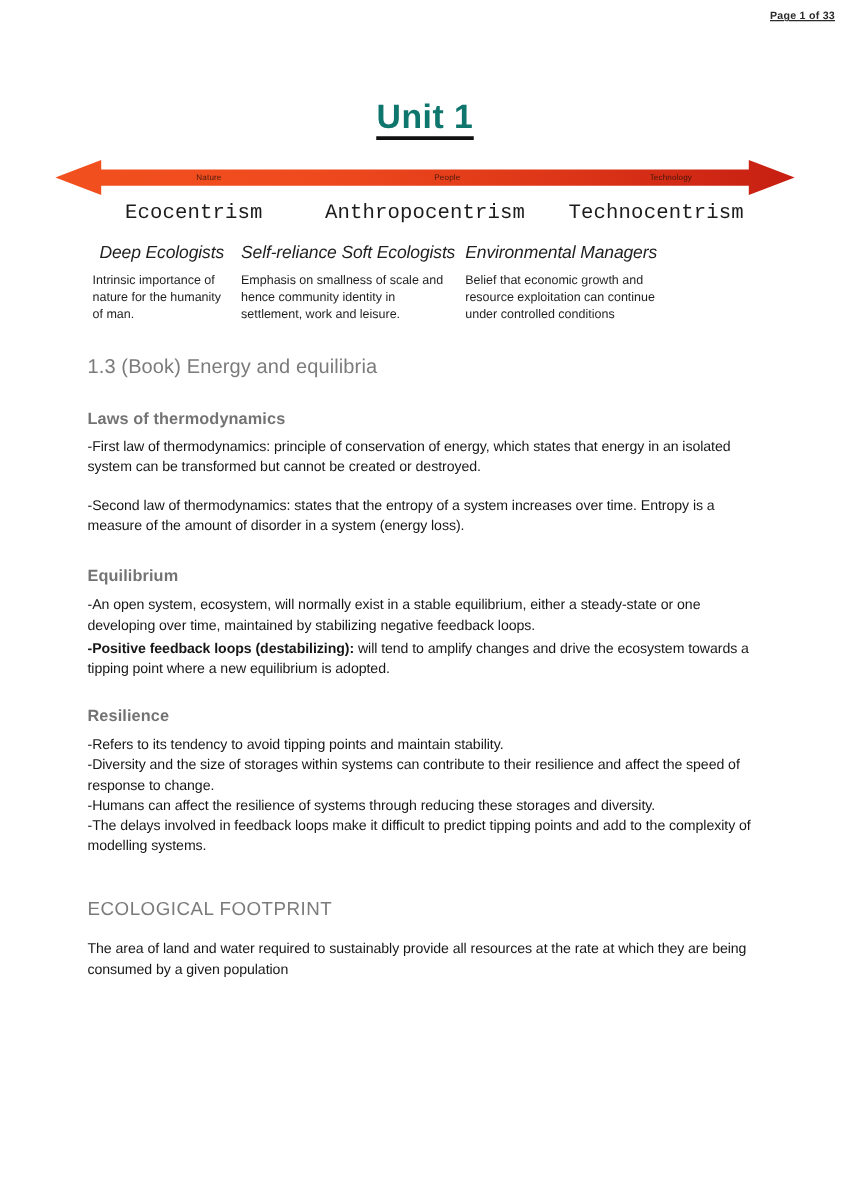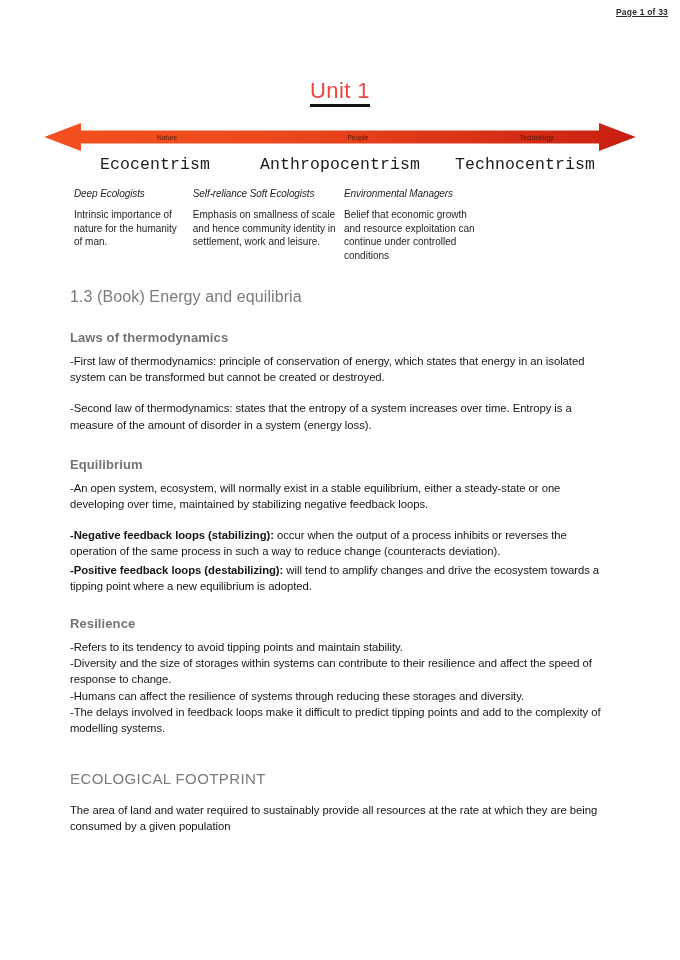--- a/index.html
+++ b/index.html
@@ -33,23 +33,23 @@
     font-size: 8.5px;
     font-weight: bold;
     color: #2b2b2b;
     text-decoration: underline;
     letter-spacing: 0.2px;
   }
 
   
   .doc-title {
     text-align: center;
-    font-size: 22px;
-    font-weight: normal;
-    color: #ef4444;
+    font-size: 27px;
+    font-weight: bold;
+    color: #0f766e;
     margin: 0;
     padding-top: 78px;
     letter-spacing: 0.4px;
   }
   .doc-title span {
     border-bottom: 3px solid #111;
     padding-bottom: 1px;
   }
 
   
@@ -113,24 +113,24 @@
   .school-col {
     padding: 0 4px;
     box-sizing: border-box;
   }
   .school-col.s1 { flex: 0 0 22%; }
   .school-col.s2 { flex: 0 0 28%; }
   .school-col.s3 { flex: 0 0 27%; }
   .school-col.s4 { flex: 0 0 23%; }
 
   .school-name {
-    font-size: 10px;
+    font-size: 14px;
     font-style: italic;
     color: #1f1f1f;
-    text-align: left;
+    text-align: center;
     white-space: nowrap;
     letter-spacing: -0.1px;
   }
   .school-desc {
     font-size: 10px;
     line-height: 13.5px;
     color: #1f1f1f;
     margin-top: 9px;
   }
 
@@ -234,21 +234,20 @@
   </div>
 
   <h2 class="section">1.3 (Book) Energy and equilibria</h2>
 
   <h3 class="sub">Laws of thermodynamics</h3>
   <p class="body">-First law of thermodynamics: principle of conservation of energy, which states that energy in an isolated system can be transformed but cannot be created or destroyed.</p>
   <p class="body gap">-Second law of thermodynamics: states that the entropy of a system increases over time. Entropy is a measure of the amount of disorder in a system (energy loss).</p>
 
   <h3 class="sub">Equilibrium</h3>
   <p class="body">-An open system, ecosystem, will normally exist in a stable equilibrium, either a steady-state or one developing over time, maintained by stabilizing negative feedback loops.</p>
-  <p class="body gap"><b>-Negative feedback loops (stabilizing):</b><span> occur when the output of a process inhibits or reverses the operation of the same process in such a way to reduce change (counteracts deviation).</span></p>
   <p class="body tight"><b>-Positive feedback loops (destabilizing):</b><span> will tend to amplify changes and drive the ecosystem towards a tipping point where a new equilibrium is adopted.</span></p>
 
   <h3 class="sub tight">Resilience</h3>
   <div class="bullets">
     <div class="line">-Refers to its tendency to avoid tipping points and maintain stability.</div>
     <div class="line">-Diversity and the size of storages within systems can contribute to their resilience and affect the speed of response to change.</div>
     <div class="line">-Humans can affect the resilience of systems through reducing these storages and diversity.</div>
     <div class="line">-The delays involved in feedback loops make it difficult to predict tipping points and add to the complexity of modelling systems.</div>
   </div>
 

